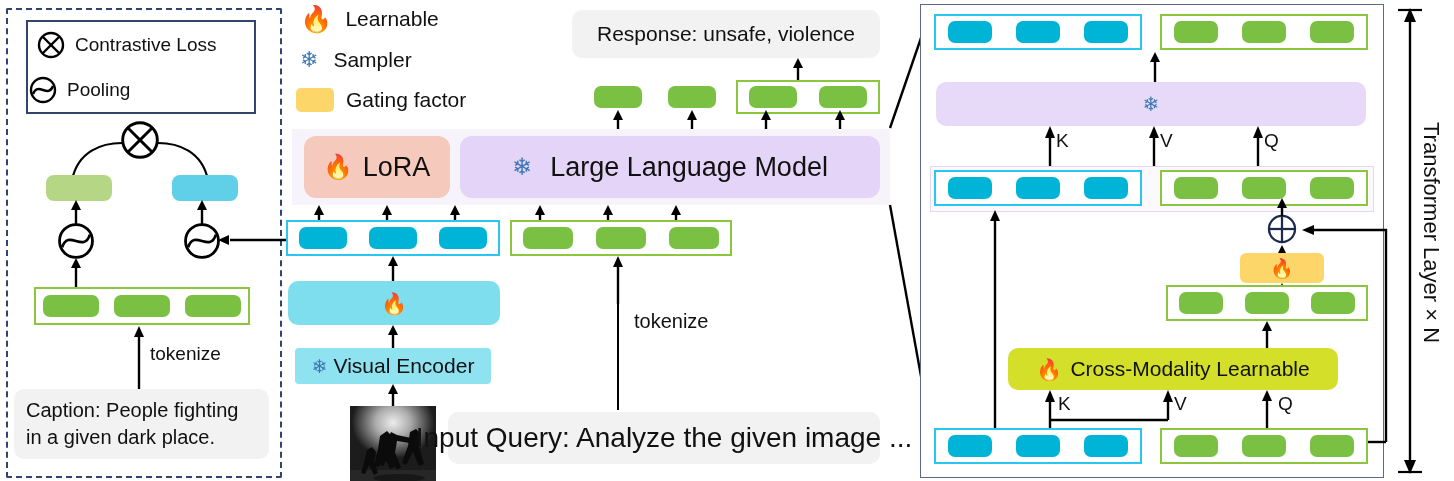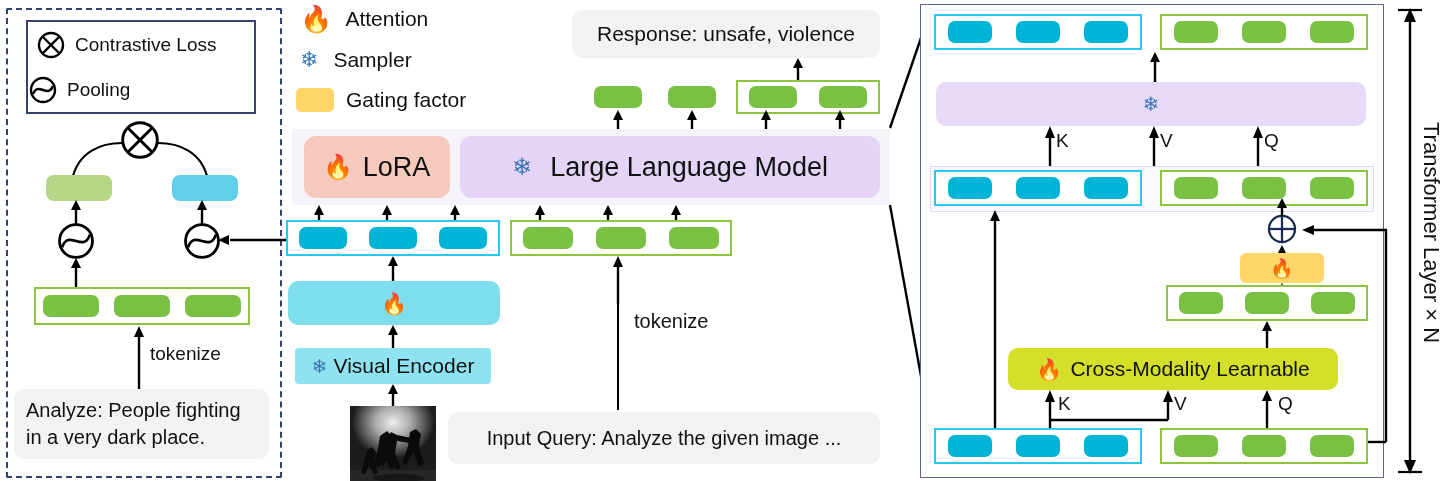--- a/index.html
+++ b/index.html
@@ -124,26 +124,26 @@
 
 <div class="abs" style="left:131px;top:326px;">
   <svg width="16" height="66">
       <line x1="8" y1="66" x2="8" y2="8" stroke="#000" stroke-width="2.4"></line>
   <polygon points="8,0 3,11 13,11" fill="#000"></polygon>
     </svg>
 </div>
 <div class="abs txt" style="left:150px;top:343px;font-size:19px;">tokenize</div>
 
 <div class="abs bubble" style="left:14px;top:389px;width:255px;height:70px;padding:6px 12px;">
-  <span class="txt" style="font-size:20px;line-height:1.35;white-space:normal;">Analyze: People fighting in a very dark place.</span>
+  <span class="txt" style="font-size:20px;line-height:1.35;white-space:normal;">Caption: People fighting in a given dark place.</span>
 </div>
 
 <div class="abs row" style="left:300px;top:6px;">
   <span class="flame">🔥</span>
-  <span class="txt" style="font-size:21px;margin-left:13px;">Attention</span>
+  <span class="txt" style="font-size:21px;margin-left:13px;">Learnable</span>
 </div>
 <div class="abs row" style="left:300px;top:48px;">
   <span class="snow">❄</span>
   <span class="txt" style="font-size:21px;margin-left:15px;">Sampler</span>
 </div>
 <div class="abs row" style="left:296px;top:88px;">
   <span style="display:inline-block;width:38px;height:24px;border-radius:5px;background:#fcd669;"></span>
   <span class="txt" style="font-size:21px;margin-left:12px;">Gating factor</span>
 </div>
 
@@ -302,21 +302,21 @@
 <div class="abs vline" style="left:617px;top:300px;width:2.4px;height:110px;"></div>
 <div class="abs" style="left:610px;top:256px;">
   <svg width="16" height="48">
       <line x1="8" y1="48" x2="8" y2="10" stroke="#000" stroke-width="2.4"></line>
   <polygon points="8,0 3,11 13,11" fill="#000"></polygon>
     </svg>
 </div>
 <div class="abs txt" style="left:634px;top:310px;font-size:20px;">tokenize</div>
 
 <div class="abs bubble" style="left:448px;top:412px;width:432px;height:52px;">
-  <span class="txt" style="font-size:20px;">Input Query: Analyze the given image ...</span>
+  <span class="txt" style="font-size:28px;">Input Query: Analyze the given image ...</span>
 </div>
 
 <div class="abs" style="left:862px;top:0px;">
   <svg width="120" height="481">
     <line x1="28" y1="128" x2="70" y2="6" stroke="#000" stroke-width="2.4"></line>
     <line x1="28" y1="205" x2="76" y2="470" stroke="#000" stroke-width="2.4"></line>
   </svg>
 </div>
 
 <div class="abs" style="left:920px;top:4px;width:462px;height:472px;border:1.6px solid #5b6a8c;background:#fff;"></div>

